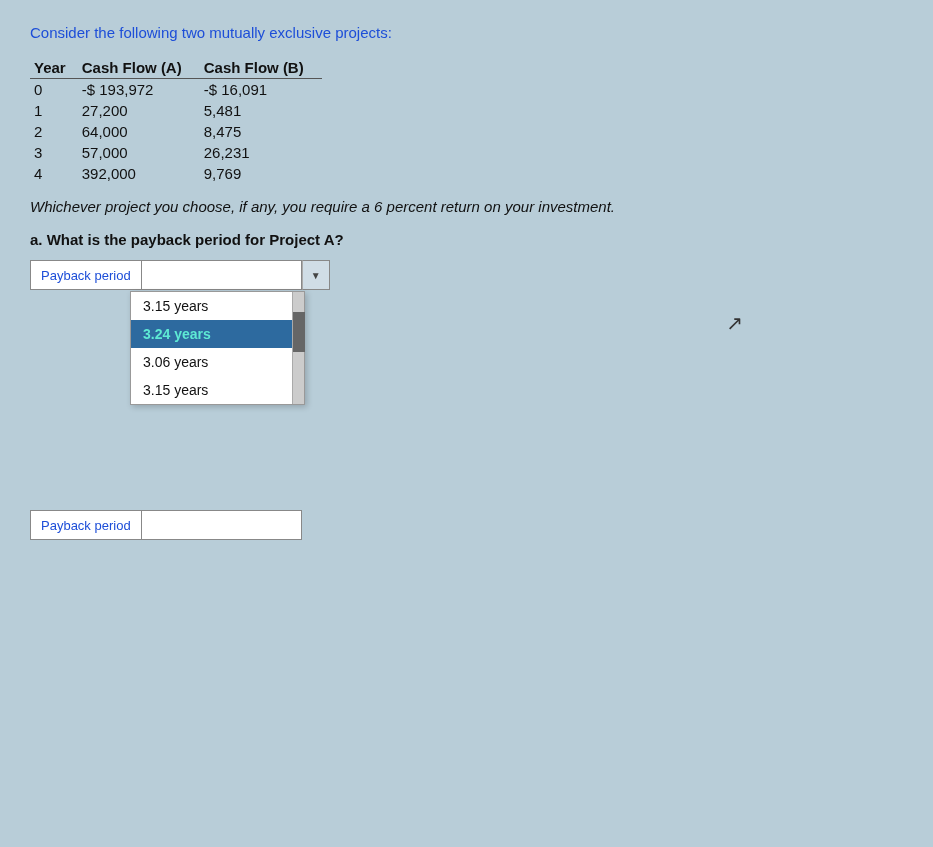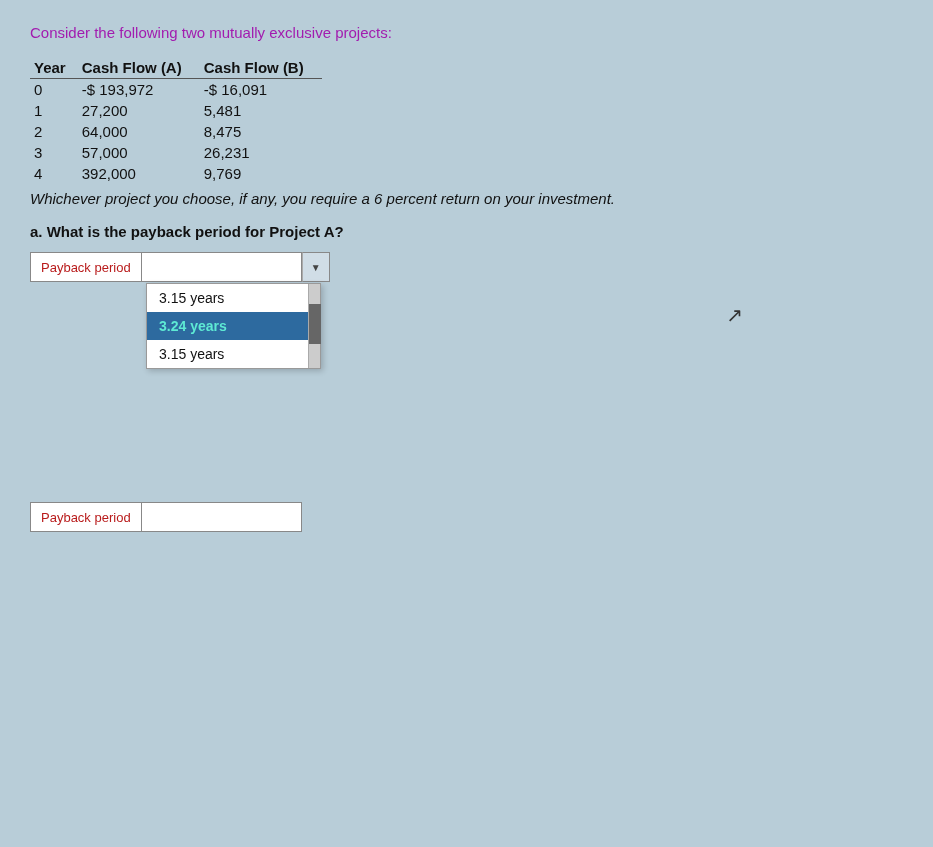--- a/index.html
+++ b/index.html
@@ -10,25 +10,25 @@
       font-size: 15px;
       color: #111;
       padding: 24px 30px;
       width: 933px;
       min-height: 847px;
     }
 
     .intro-text {
       font-size: 15px;
       margin-bottom: 16px;
-      color: #a21caf;
+      color: #1d4ed8;
     }
 
     .table-container {
-      margin-bottom: 6px;
+      margin-bottom: 14px;
     }
 
     table {
       border-collapse: collapse;
       font-size: 15px;
     }
 
     table th, table td {
       padding: 2px 18px 2px 4px;
       text-align: left;
@@ -80,21 +80,21 @@
       align-items: center;
       gap: 0;
       margin-bottom: 0;
     }
 
     .payback-label-box {
       border: 1px solid #888;
       background: #fff;
       padding: 5px 10px;
       font-size: 13px;
-      color: #b91c1c;
+      color: #1d4ed8;
       white-space: nowrap;
       height: 30px;
       display: flex;
       align-items: center;
     }
 
     .payback-input-box {
       border: 1px solid #888;
       border-left: none;
       background: #fff;
@@ -231,24 +231,25 @@
   </p>
 
   <div class="payback-row">
     <div class="payback-label-box">Payback period</div>
     <div class="payback-input-box">
       <span></span>
     </div>
     <div class="dropdown-btn"></div>
   </div>
 
-  <div class="dropdown-menu" style="position:absolute; top:60px; left:116px;">
+  <div class="dropdown-menu" style="position:absolute; top:60px; left:100px;">
     <div id="dropdown-items-container">
         <div class="dropdown-item">3.15 years</div>
         <div class="dropdown-item selected">3.24 years</div>
+        <div class="dropdown-item">3.06 years</div>
         <div class="dropdown-item">3.15 years</div>
       </div>
     <div class="scrollbar-track">
       <div class="scrollbar-thumb"></div>
     </div>
   </div>
 
   <div class="cursor-arrow">↗</div>
 </div>
 

